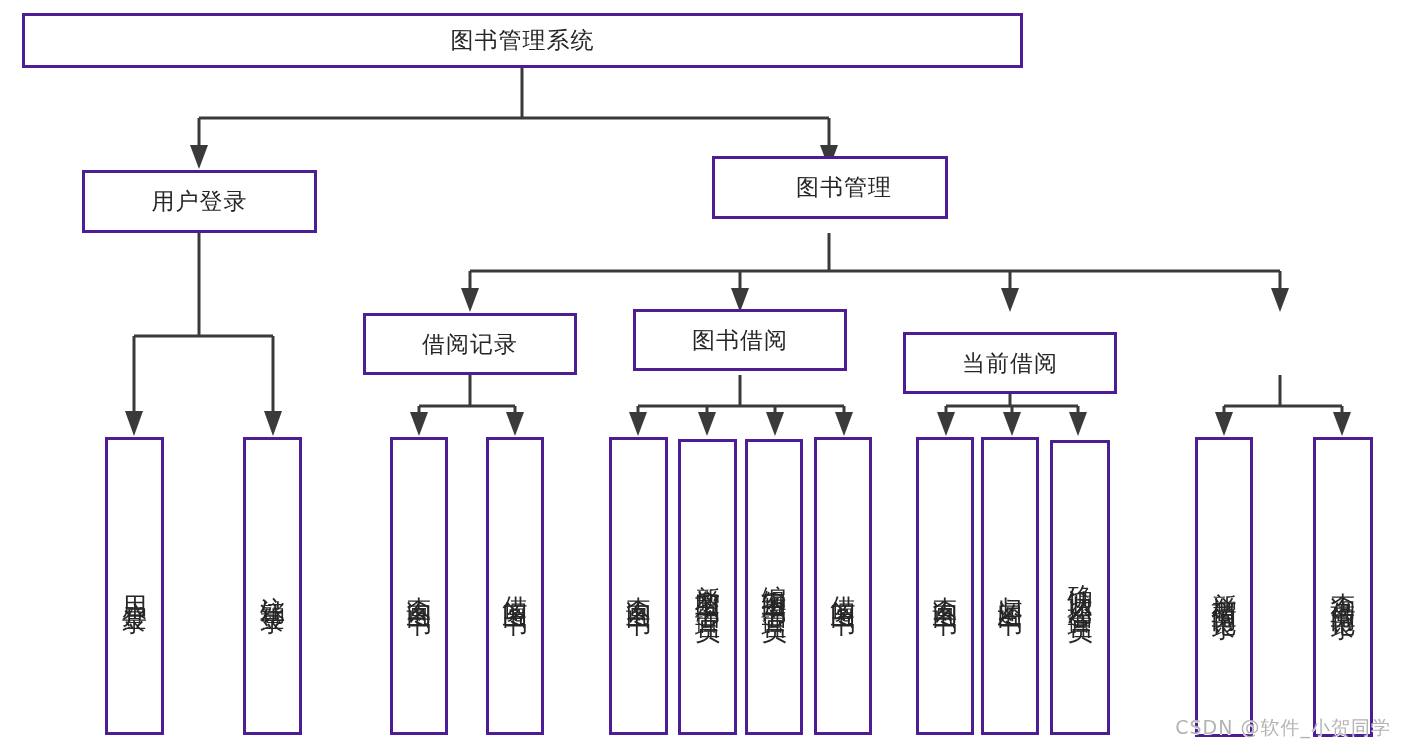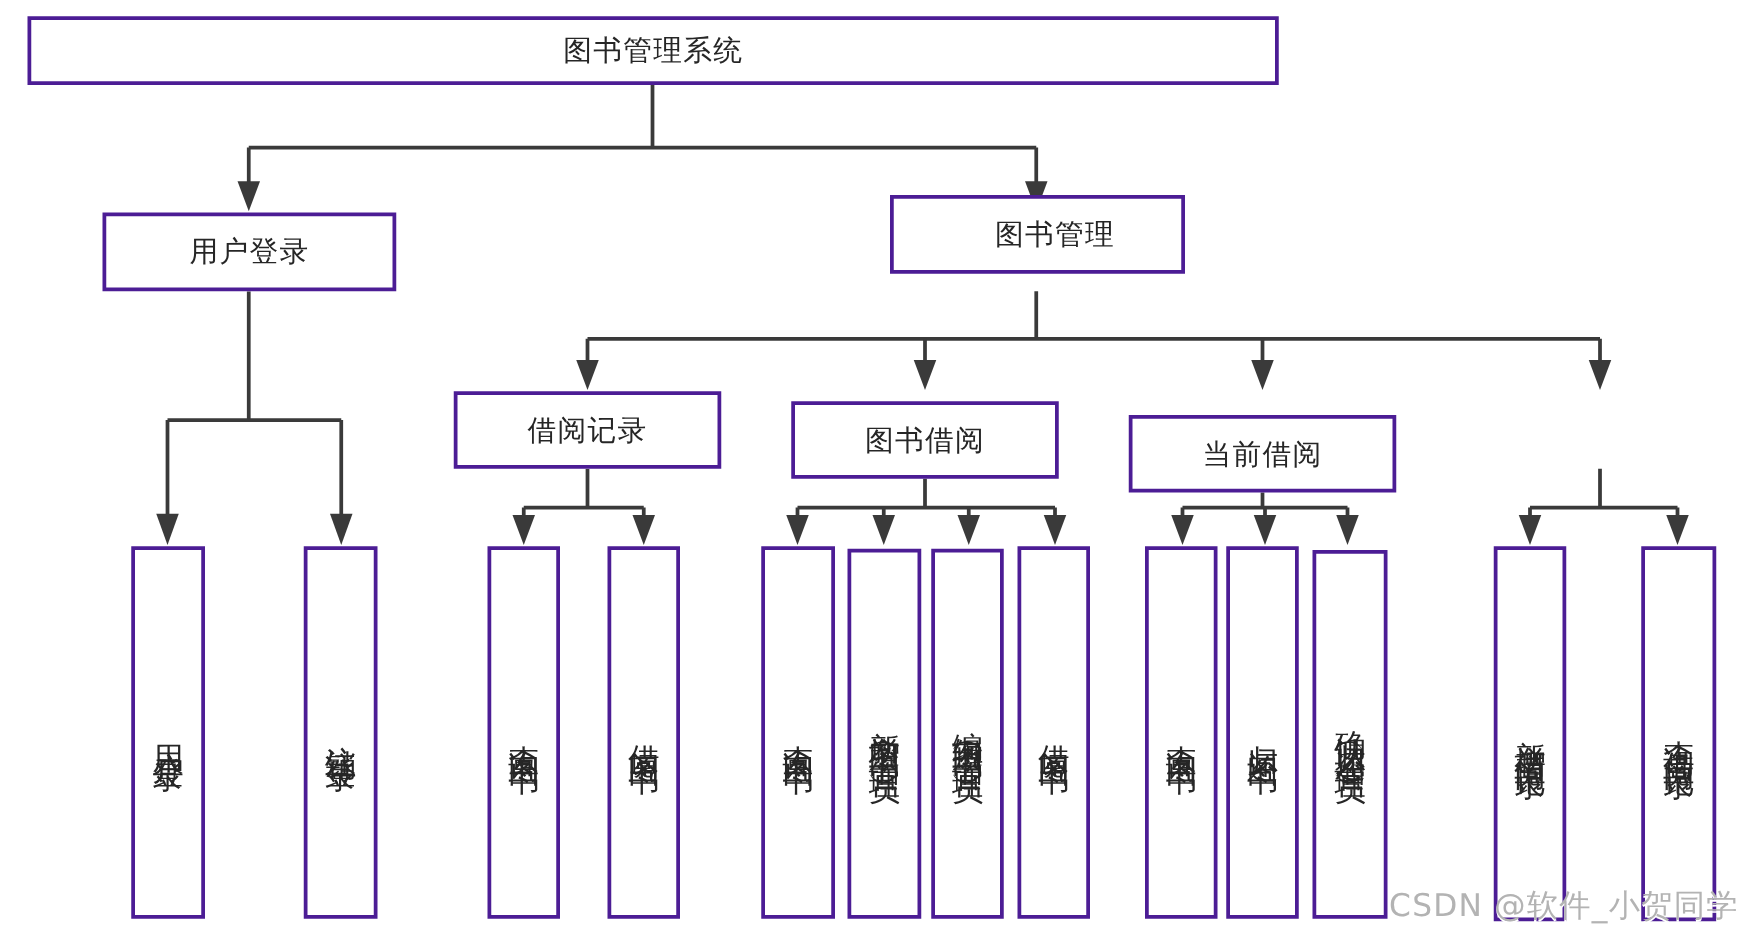--- a/index.html
+++ b/index.html
@@ -33,21 +33,21 @@
     writing-mode: vertical-rl;
     text-orientation: mixed;
     font-size: 25px;
     letter-spacing: 5px;
     line-height: 1;
   }
   .watermark {
     position: absolute;
     right: 14px;
     bottom: 6px;
-    font-size: 25px;
+    font-size: 19px;
     color: #b3b3b3;
     letter-spacing: 1px;
     text-shadow: 0 1px 0 #ffffff;
     white-space: nowrap;
   }
 </style>
 </head>
 <body>
 
 <div class="stage">
@@ -121,21 +121,21 @@
       <path d="M1333,412 L1351,412 L1342,436 Z"></path>
     </g>
   </svg>
 
   <div class="node hnode" style="left:22px; top:13px; width:1001px; height:55px;">图书管理系统</div>
 
   <div class="node hnode" style="left:82px; top:170px; width:235px; height:63px;">用户登录</div>
   <div class="node hnode" style="left:712px; top:156px; width:236px; height:63px;padding-left:28px;">图书管理</div>
 
   <div class="node hnode" style="left:363px; top:313px; width:214px; height:62px;">借阅记录</div>
-  <div class="node hnode" style="left:633px; top:321px; width:214px; height:62px;">图书借阅</div>
+  <div class="node hnode" style="left:633px; top:309px; width:214px; height:62px;">图书借阅</div>
   <div class="node hnode" style="left:903px; top:332px; width:214px; height:62px;">当前借阅</div>
 
   <div class="node leaf" style="left:105px; top:437px; width:59px; height:298px;">用户登录</div>
   <div class="node leaf" style="left:243px; top:437px; width:59px; height:298px;">注销登录</div>
 
   <div class="node leaf" style="left:390px; top:437px; width:58px; height:298px;">查询图书</div>
   <div class="node leaf" style="left:486px; top:437px; width:58px; height:298px;">借阅图书</div>
 
   <div class="node leaf" style="left:609px; top:437px; width:59px; height:298px;">查询图书</div>
   <div class="node leaf" style="left:678px; top:439px; width:59px; height:296px;">新增图书（管理员）</div>

